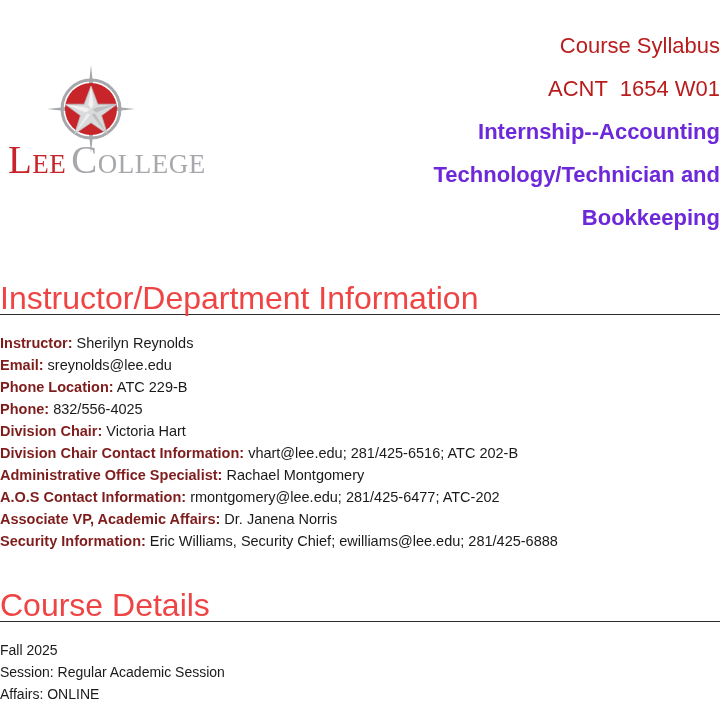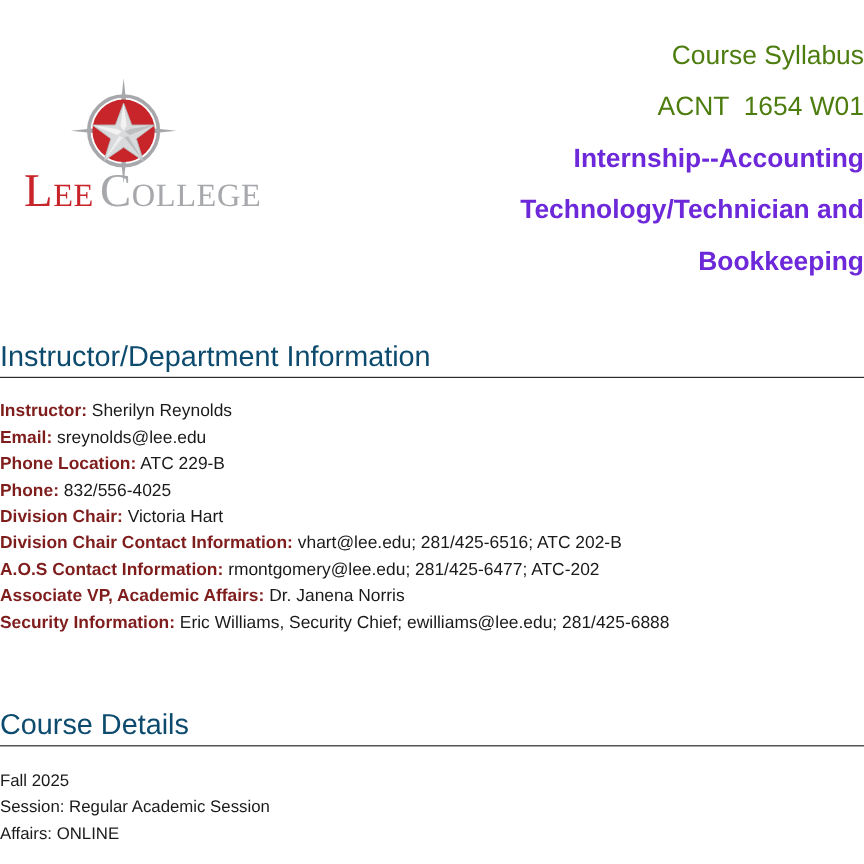--- a/index.html
+++ b/index.html
@@ -19,21 +19,21 @@
 
   
   .header {
     position: relative;
     width: 720px;
     height: 258px;
   }
 
   .logo-block {
     position: absolute;
-    left: 20px;
+    left: 8px;
     top: 64px;
     width: 270px;
     height: 112px;
   }
   .logo-badge {
     position: absolute;
     left: 38px;
     top: 0px;
     width: 90px;
     height: 90px;
@@ -63,38 +63,38 @@
   .title-block {
     position: absolute;
     right: 0px;
     top: 24px;
     width: 700px;
     text-align: right;
   }
   .title-line {
     font-size: 22px;
     line-height: 43px;
-    color: #4d7c0f;
+    color: #b91c1c;
     white-space: pre;
   }
   .title-line.bold {
     font-weight: bold;
     color: #6d28d9;
   }
 
   
   .section {
     width: 720px;
     padding: 0;
   }
   .section-heading {
-    font-size: 24px;
+    font-size: 32px;
     line-height: 28px;
     font-weight: normal;
-    color: #0c4a6e;
+    color: #ef4444;
     margin: 0;
     padding: 0 0 2px 0;
     border-bottom: 1px solid #2b2b2b;
   }
   .section-body {
     padding-top: 17px;
   }
   .info-line {
     font-size: 14.5px;
     line-height: 22px;
@@ -187,20 +187,24 @@
     <div class="info-line">
       <span class="lbl">Division Chair:</span>
       <span class="val">Victoria Hart</span>
     </div>
 
     <div class="info-line">
       <span class="lbl">Division Chair Contact Information:</span>
       <span class="val">vhart@lee.edu; 281/425-6516; ATC 202-B</span>
     </div>
 
+    <div class="info-line">
+      <span class="lbl">Administrative Office Specialist:</span>
+      <span class="val">Rachael Montgomery</span>
+    </div>
 
     <div class="info-line">
       <span class="lbl">A.O.S Contact Information:</span>
       <span class="val">rmontgomery@lee.edu; 281/425-6477; ATC-202</span>
     </div>
 
     <div class="info-line">
       <span class="lbl">Associate VP, Academic Affairs:</span>
       <span class="val">Dr. Janena Norris</span>
     </div>

